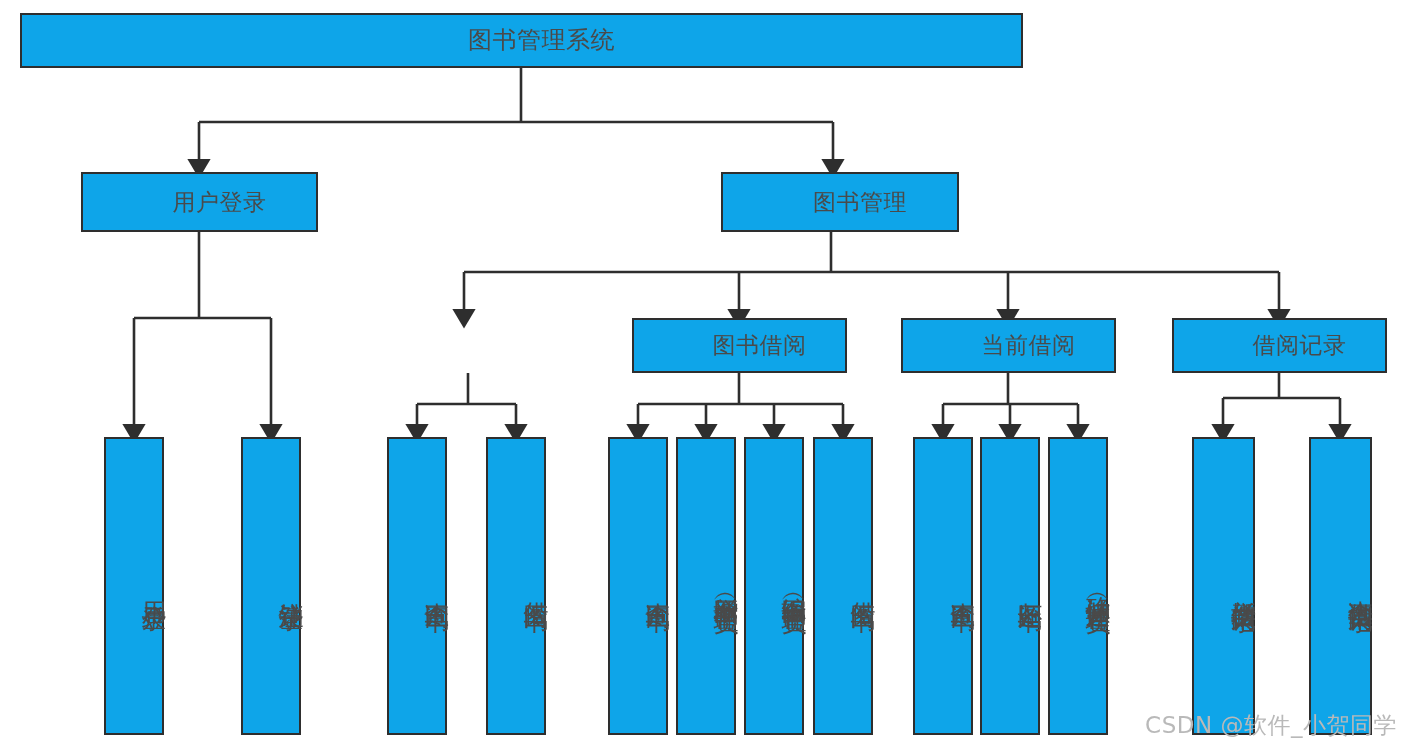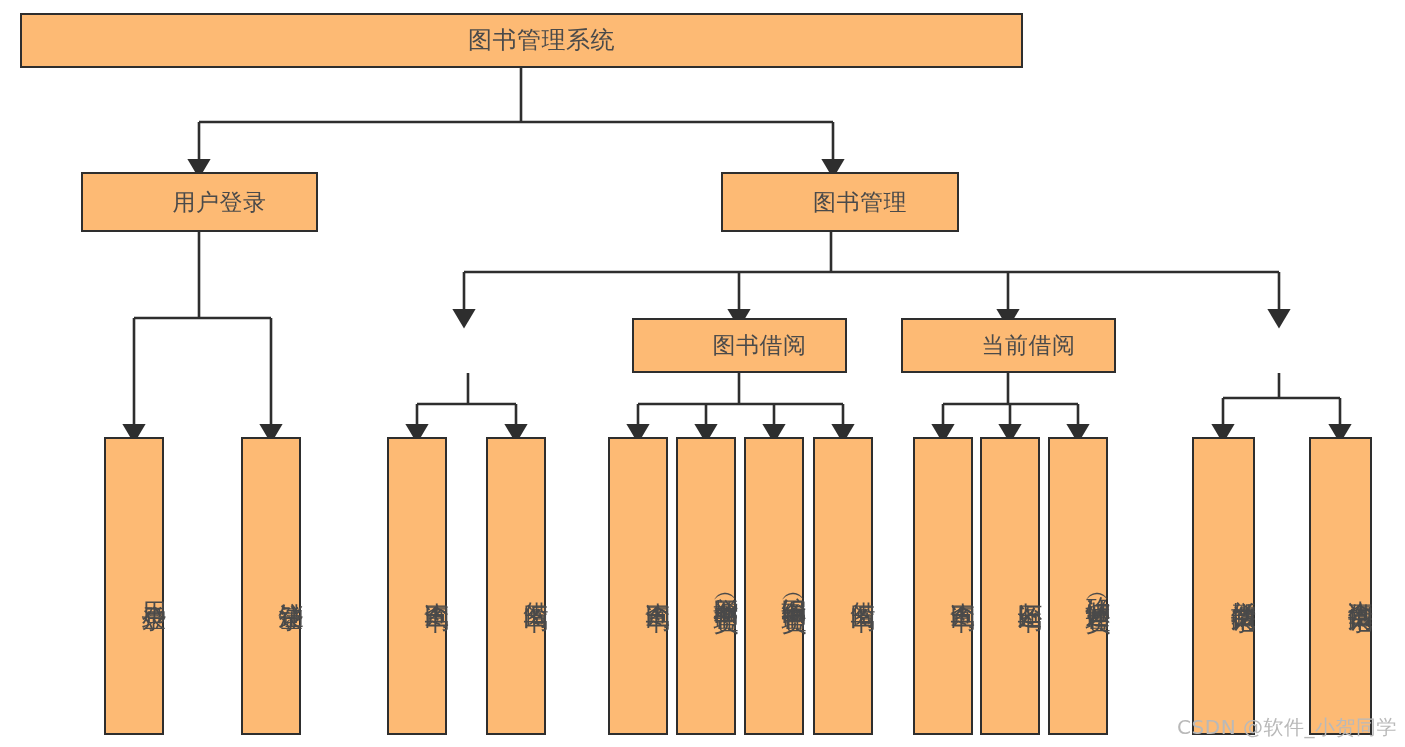--- a/index.html
+++ b/index.html
@@ -20,21 +20,21 @@
     left: 0;
     top: 0;
     width: 1405px;
     height: 747px;
     pointer-events: none;
   }
   .node {
     position: absolute;
     box-sizing: border-box;
     border: 2.5px solid #2e2e2e;
-    background: #fdba74;
+    background: #0ea5e9;
     display: flex;
     align-items: center;
     justify-content: center;
     color: #4a4a4a;
     padding-left: 40px;
   }
   .node .label {
     color: #4a4a4a;
     line-height: 1.32;
     text-align: center;
@@ -57,21 +57,21 @@
     writing-mode: vertical-rl;
     text-orientation: upright;
     font-size: 25px;
     letter-spacing: 2px;
     line-height: 1;
   }
   #watermark {
     position: absolute;
     right: 8px;
     bottom: 6px;
-    font-size: 20px;
+    font-size: 23px;
     color: #b9b9b9;
     letter-spacing: 0.5px;
     white-space: nowrap;
     font-family: "DejaVu Sans", "Liberation Sans", sans-serif;
   }
 </style>
 </head>
 <body>
 
 <div id="canvas">
@@ -140,20 +140,23 @@
 
 
   <div class="node horiz" style="left:901px; top:318px; width:215px; height:55px;">
     <span class="label">当前借阅</span>
   </div>
 
   <div class="node horiz" style="left:632px; top:318px; width:215px; height:55px;">
     <span class="label">图书借阅</span>
   </div>
 
+  <div class="node horiz" style="left:1172px; top:318px; width:215px; height:55px;">
+    <span class="label">借阅记录</span>
+  </div>
 
   <div class="node vert" style="left:104px; top:437px; width:60px; height:298px;">
     <span class="label">用户登录</span>
   </div>
 
   <div class="node vert" style="left:241px; top:437px; width:60px; height:298px;">
     <span class="label">注销登录</span>
   </div>
 
   <div class="node vert" style="left:387px; top:437px; width:60px; height:298px;">

